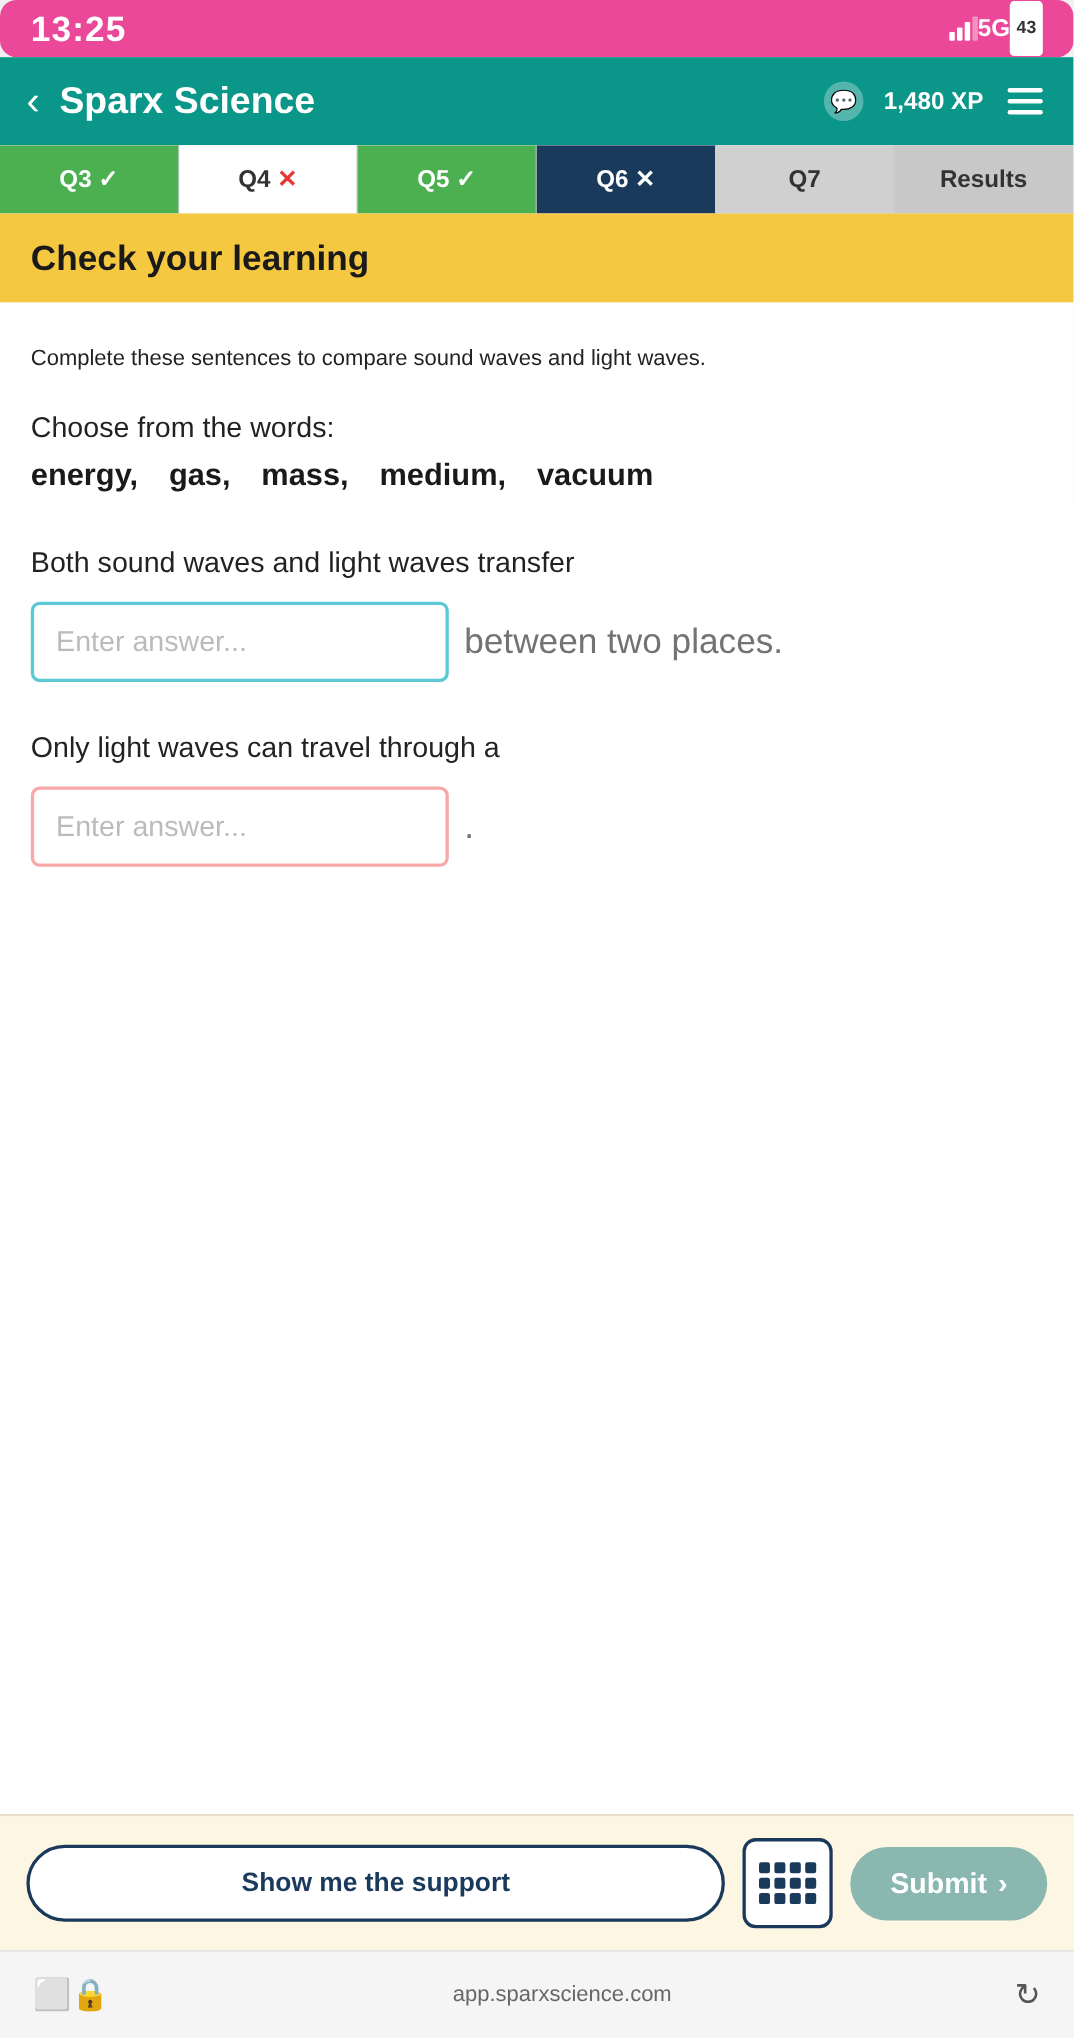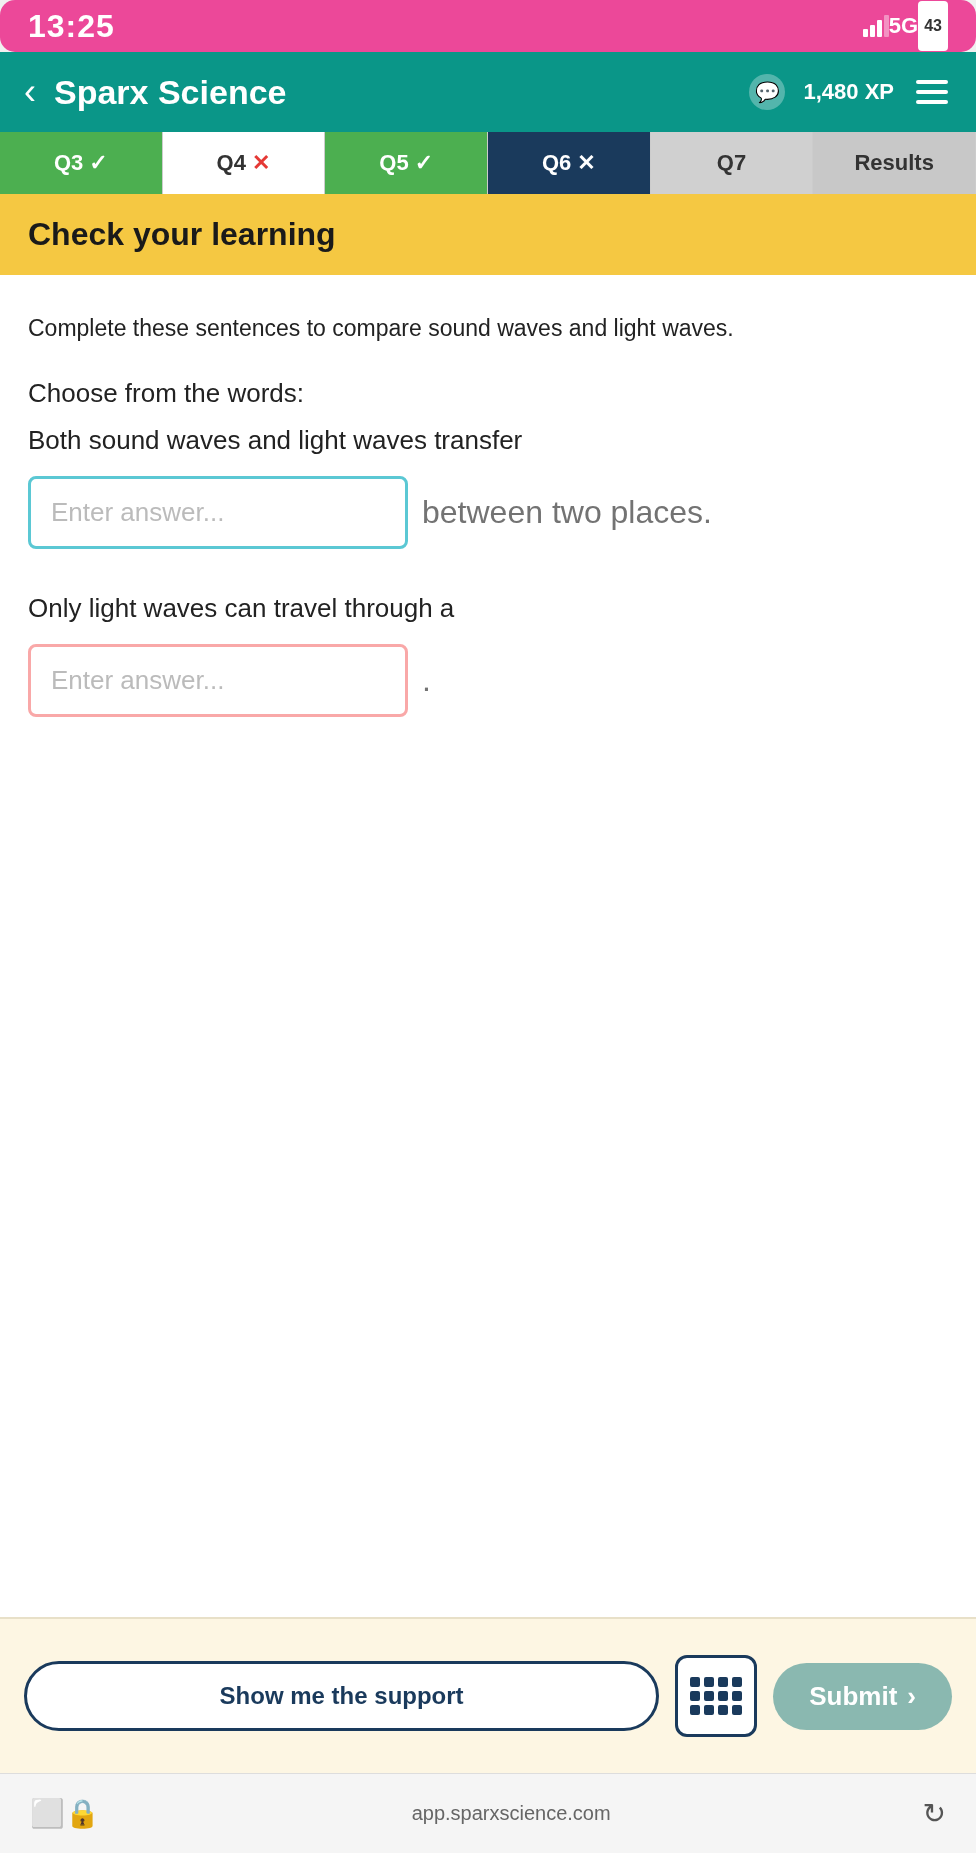--- a/index.html
+++ b/index.html
@@ -188,21 +188,21 @@
     }
 
     
     .main-content {
       background: white;
       flex: 1;
       padding: 36px 28px 200px 28px;
     }
 
     .question-intro {
-      font-size: 23px;
+      font-size: 20px;
       color: #222;
       line-height: 1.5;
       margin-bottom: 32px;
     }
 
     .word-bank-label {
       font-size: 26px;
       color: #222;
       margin-bottom: 12px;
     }
@@ -261,21 +261,21 @@
     }
 
     
     .bottom-bar {
       position: fixed;
       bottom: 80px;
       left: 0;
       width: 976px;
       background: #fdf6e3;
       border-top: 2px solid #e8e0c8;
-      padding: 36px 24px;
+      padding: 20px 24px;
       display: flex;
       gap: 16px;
       align-items: center;
     }
     .support-btn {
       border: 3px solid #1a3a5c;
       border-radius: 50px;
       background: white;
       color: #1a3a5c;
       font-size: 24px;
@@ -408,20 +408,27 @@
 
 <div class="section-header">
   <span class="section-title">Check your learning</span>
 </div>
 
 <div class="main-content">
 
   <p class="question-intro">Complete these sentences to compare sound waves and light waves.</p>
 
   <p class="word-bank-label">Choose from the words:</p>
+  <div class="word-bank">
+    <span>energy,</span>
+    <span>gas,</span>
+    <span>mass,</span>
+    <span>medium,</span>
+    <span>vacuum</span>
+  </div>
 
   <div class="question-block">
     <p class="question-sentence">Both sound waves and light waves transfer</p>
     <div class="input-inline-row">
       <input type="text" class="answer-input" placeholder="Enter answer..." style="">
       <span class="inline-text">between two places.</span>
     </div>
   </div>
 
   <div class="question-block">

